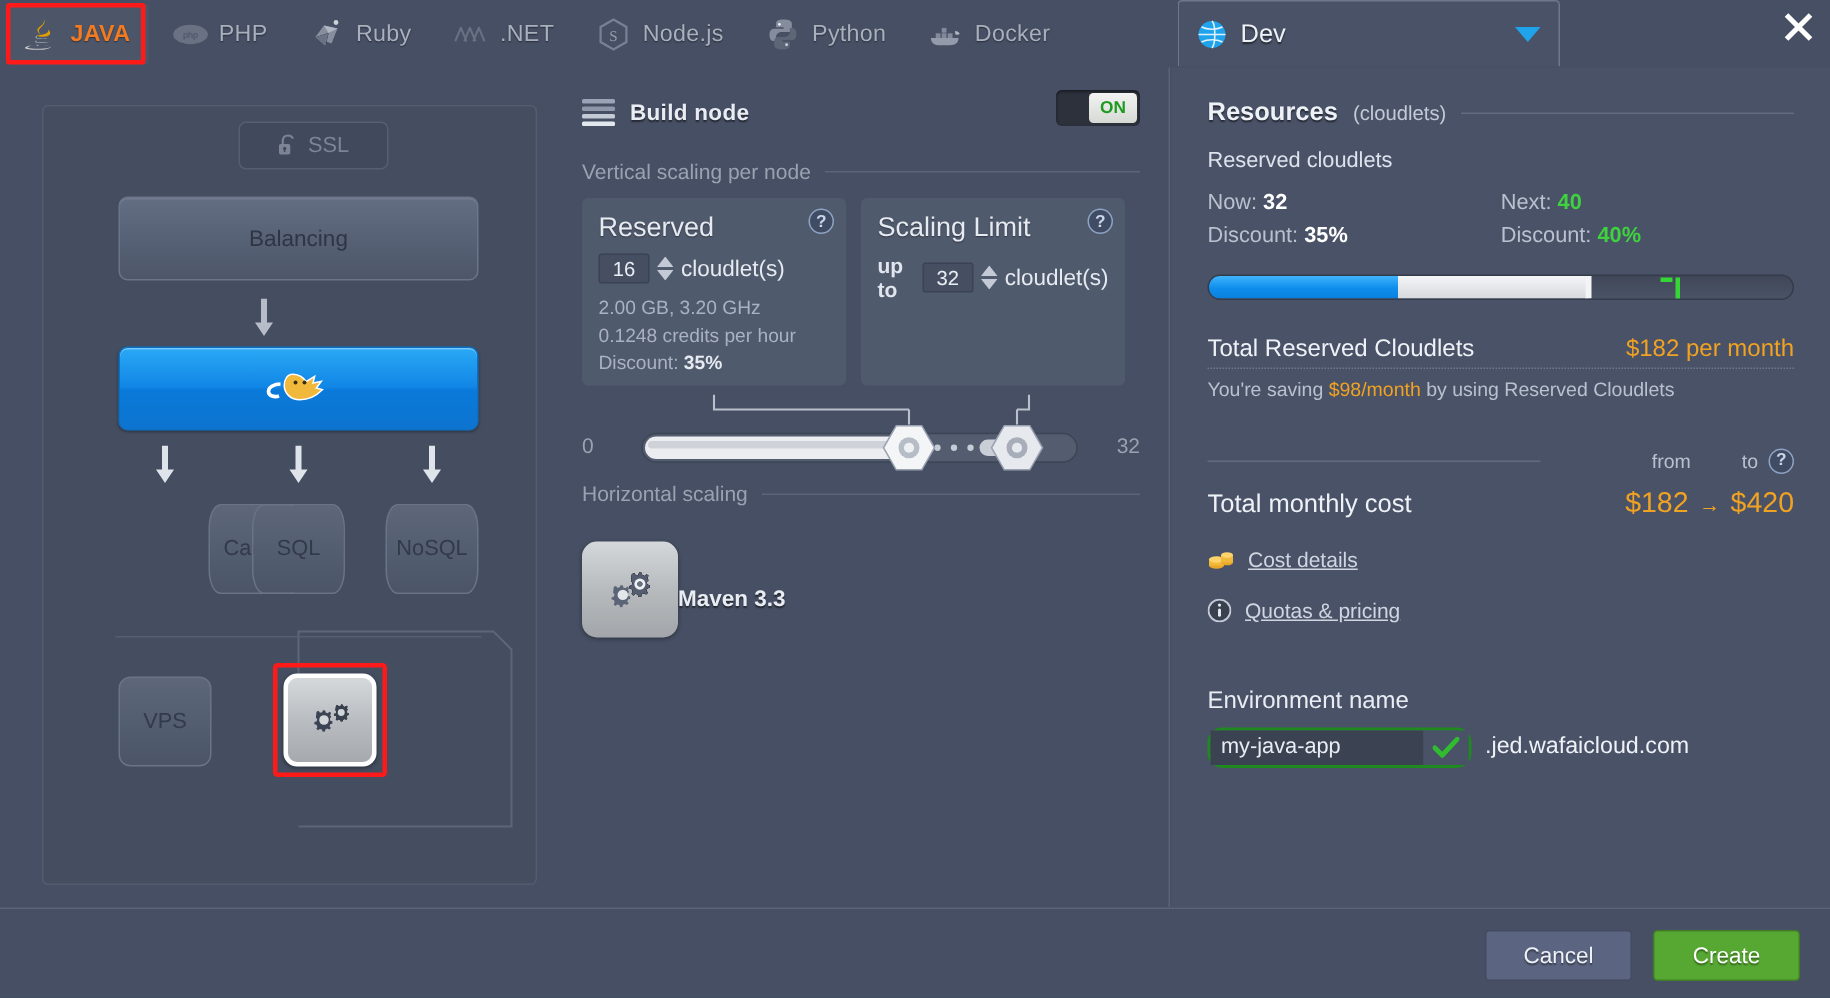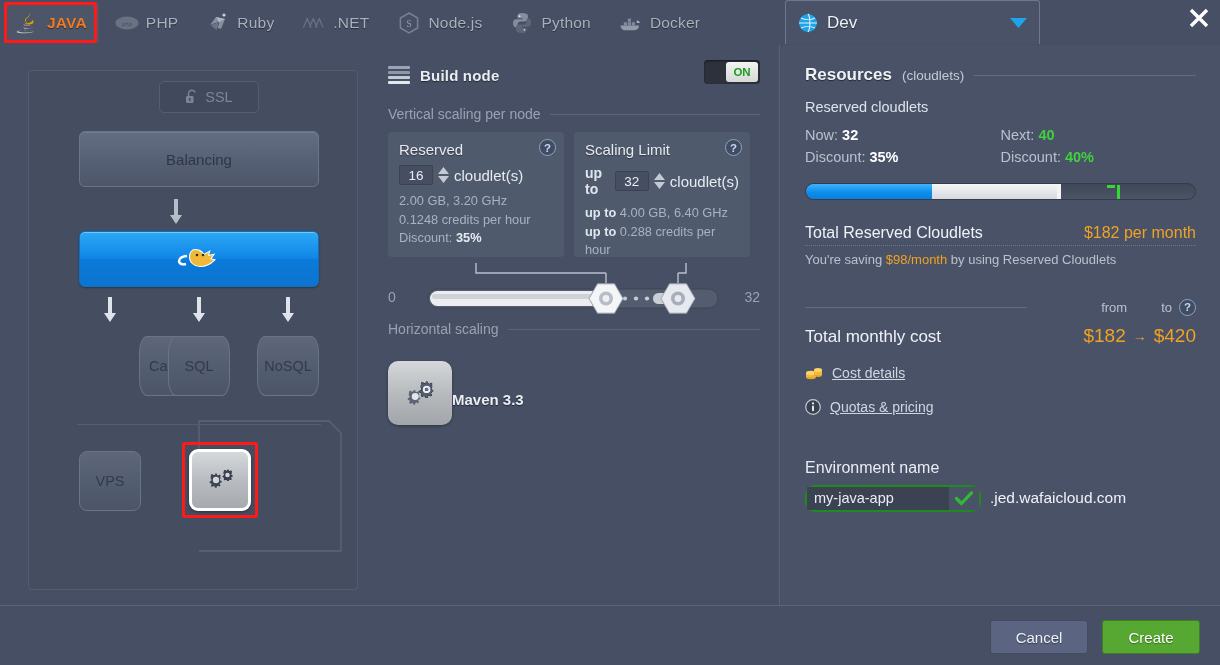--- a/index.html
+++ b/index.html
@@ -154,21 +154,21 @@
   .section-rule { display:flex; align-items:center; gap:9px; margin-top:16px; }
   .section-rule .lbl { font-size:14px; color:#9aa2b2; white-space:nowrap; }
   .section-rule .line { flex:1; height:1px; background:#5b melhorar; background:#5c6578; }
 
   #vs-boxes { display:flex; gap:10px; margin-top:10px; }
   .vs-box {
     position:relative; width:176px; height:125px;
     background:#4f real 0%; background:#505a6d; border-radius:4px;
     padding:9px 11px;
   }
-  .vs-title { font-size:15px; color:#e6eaf1; text-shadow:0 1px 1px rgba(0,0,0,.4); }
+  .vs-title { font-size:18px; color:#e6eaf1; text-shadow:0 1px 1px rgba(0,0,0,.4); }
   .q-badge {
     position:absolute; right:8px; top:7px; width:17px; height:17px; border-radius:50%;
     background:#3f4c63; border:1px solid #8fa3c4;
     color:#c9d6ea; font-size:11.5px; font-weight:bold;
     display:flex; align-items:center; justify-content:center; cursor:pointer;
   }
   .spin-row { display:flex; align-items:center; gap:5px; margin-top:7px; }
   .upto { font-size:14px; color:#e0e5ee; font-weight:bold; }
   .numbox {
     background:#464f62; border:1px solid #3a4254; border-radius:2px;
@@ -536,30 +536,20 @@
               <div class="numbox">32</div>
               <div class="spinner">
                 <svg width="11" height="7" viewBox="0 0 11 7">
                     <path d="M5.5 0L11 7H0z" fill="#c3cad6"></path>
                   </svg>
                 <svg width="11" height="7" viewBox="0 0 11 7">
                     <path d="M5.5 7L0 0h11z" fill="#c3cad6"></path>
                   </svg>
               </div>
               <span class="cloudlets-lbl">cloudlet(s)</span>
-            </div>
-            <div class="vs-meta">
-              <div>
-                <span class="upto2">up to</span>
-                <span>4.00 GB, 6.40 GHz</span>
-              </div>
-              <div>
-                <span class="upto2">up to</span>
-                <span>0.288 credits per hour</span>
-              </div>
             </div>
           </div>
         </div>
 
         <div id="slider-wrap">
           <span class="slider-end" style="left:0px;">0</span>
           <span class="slider-end" style="right:0px;">32</span>
           <svg id="slider-svg" width="372" height="56" viewBox="0 0 372 56">
             <path d="M88 0 V10 H218" fill="none" stroke="#b9bfcb" stroke-width="1.4"></path>
             <path d="M298 0 V10 H290" fill="none" stroke="#b9bfcb" stroke-width="1.4"></path>

